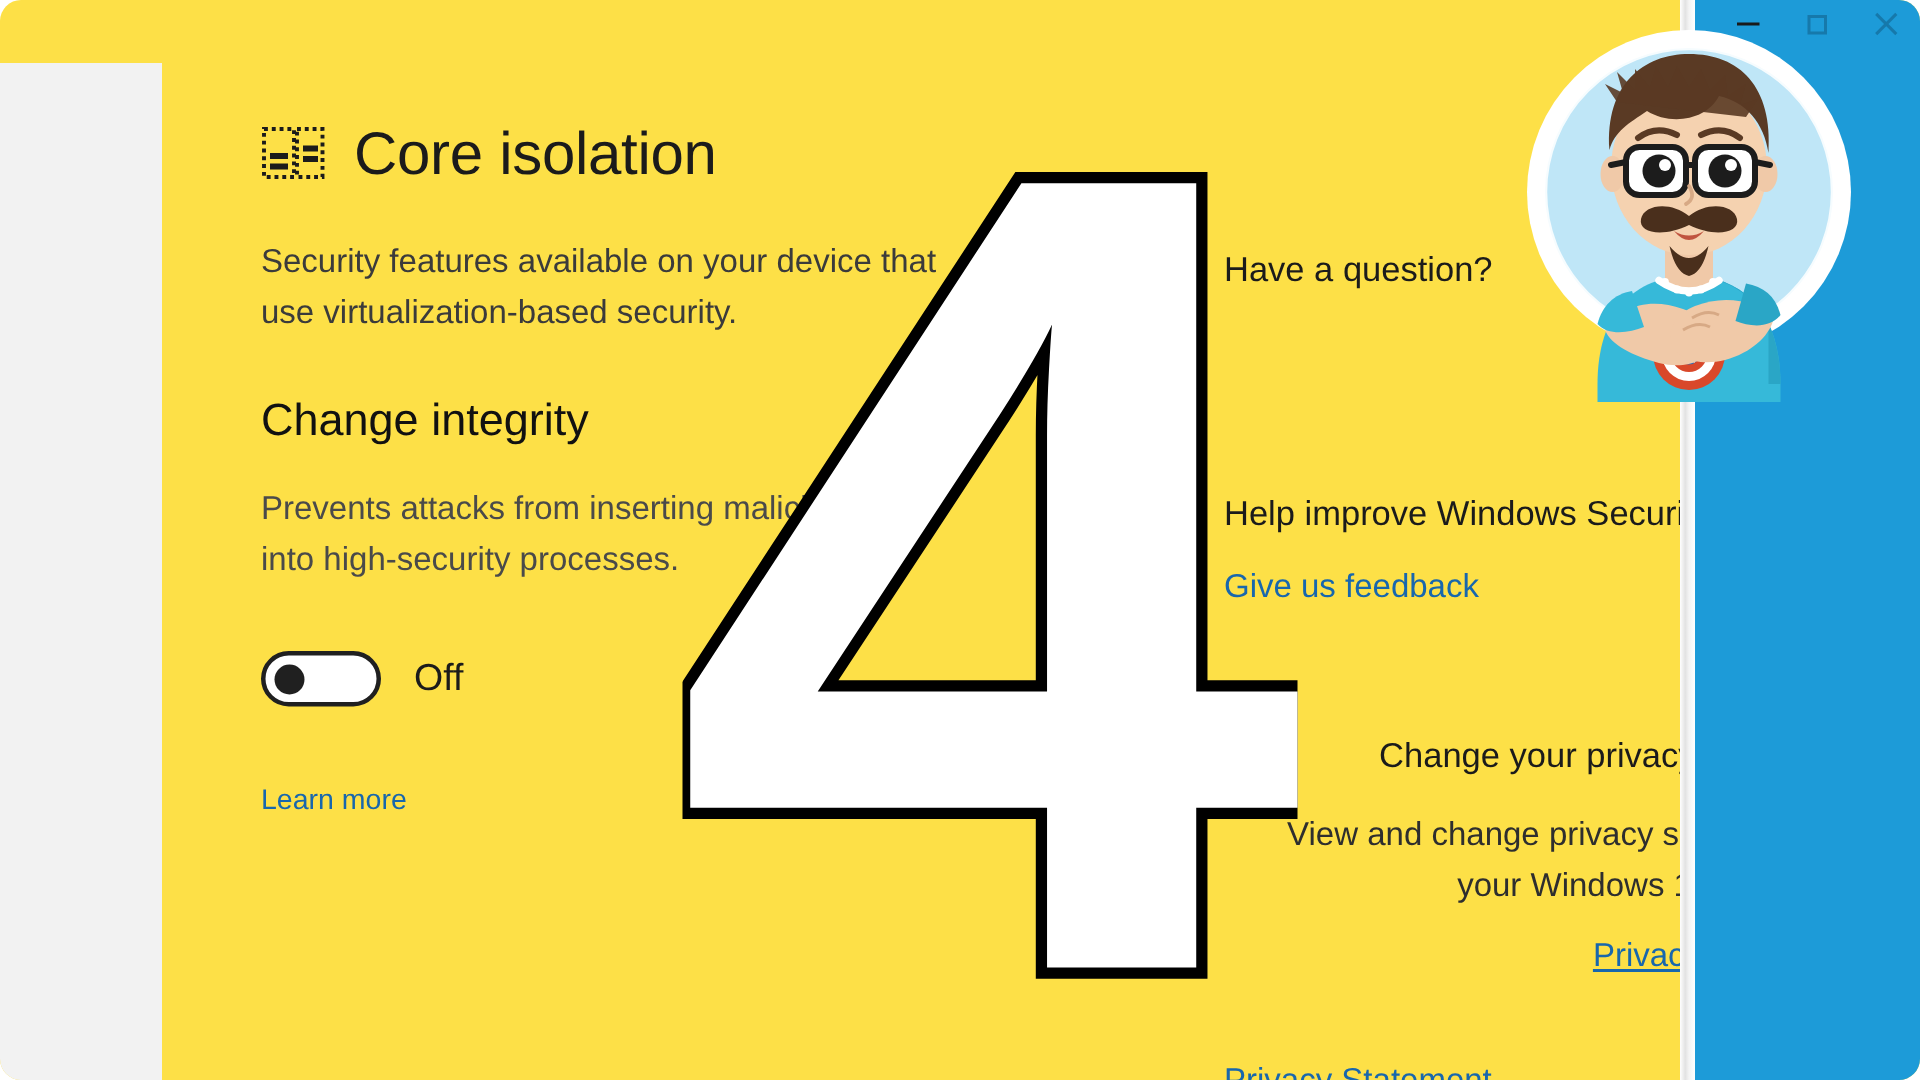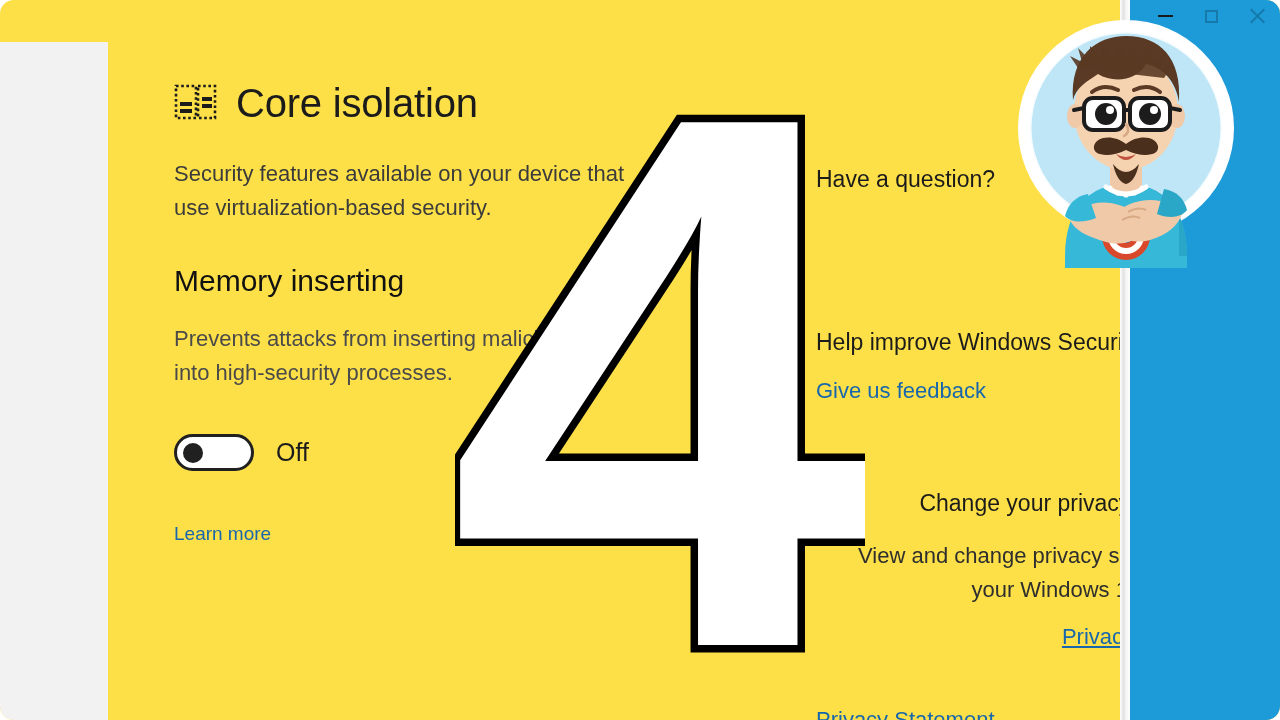--- a/index.html
+++ b/index.html
@@ -241,21 +241,21 @@
             <rect x="28" y="15" width="10" height="4"></rect>
             <rect x="28" y="22" width="10" height="4"></rect>
           </g>
         </svg>
       </div>
       <div class="page-title">Core isolation</div>
     </div>
 
     <div class="body-text">Security features available on your device that use virtualization-based security.</div>
 
-    <div class="section-title">Memory inserting</div>
+    <div class="section-title">Change integrity</div>
     <div class="section-desc">Prevents attacks from inserting malicious code into high-security processes.</div>
 
     <div class="toggle-row">
       <div class="toggle">
         <span class="knob"></span>
       </div>
       <div class="toggle-label">Off</div>
     </div>
 
     <a class="link learn-more">Learn more</a>

